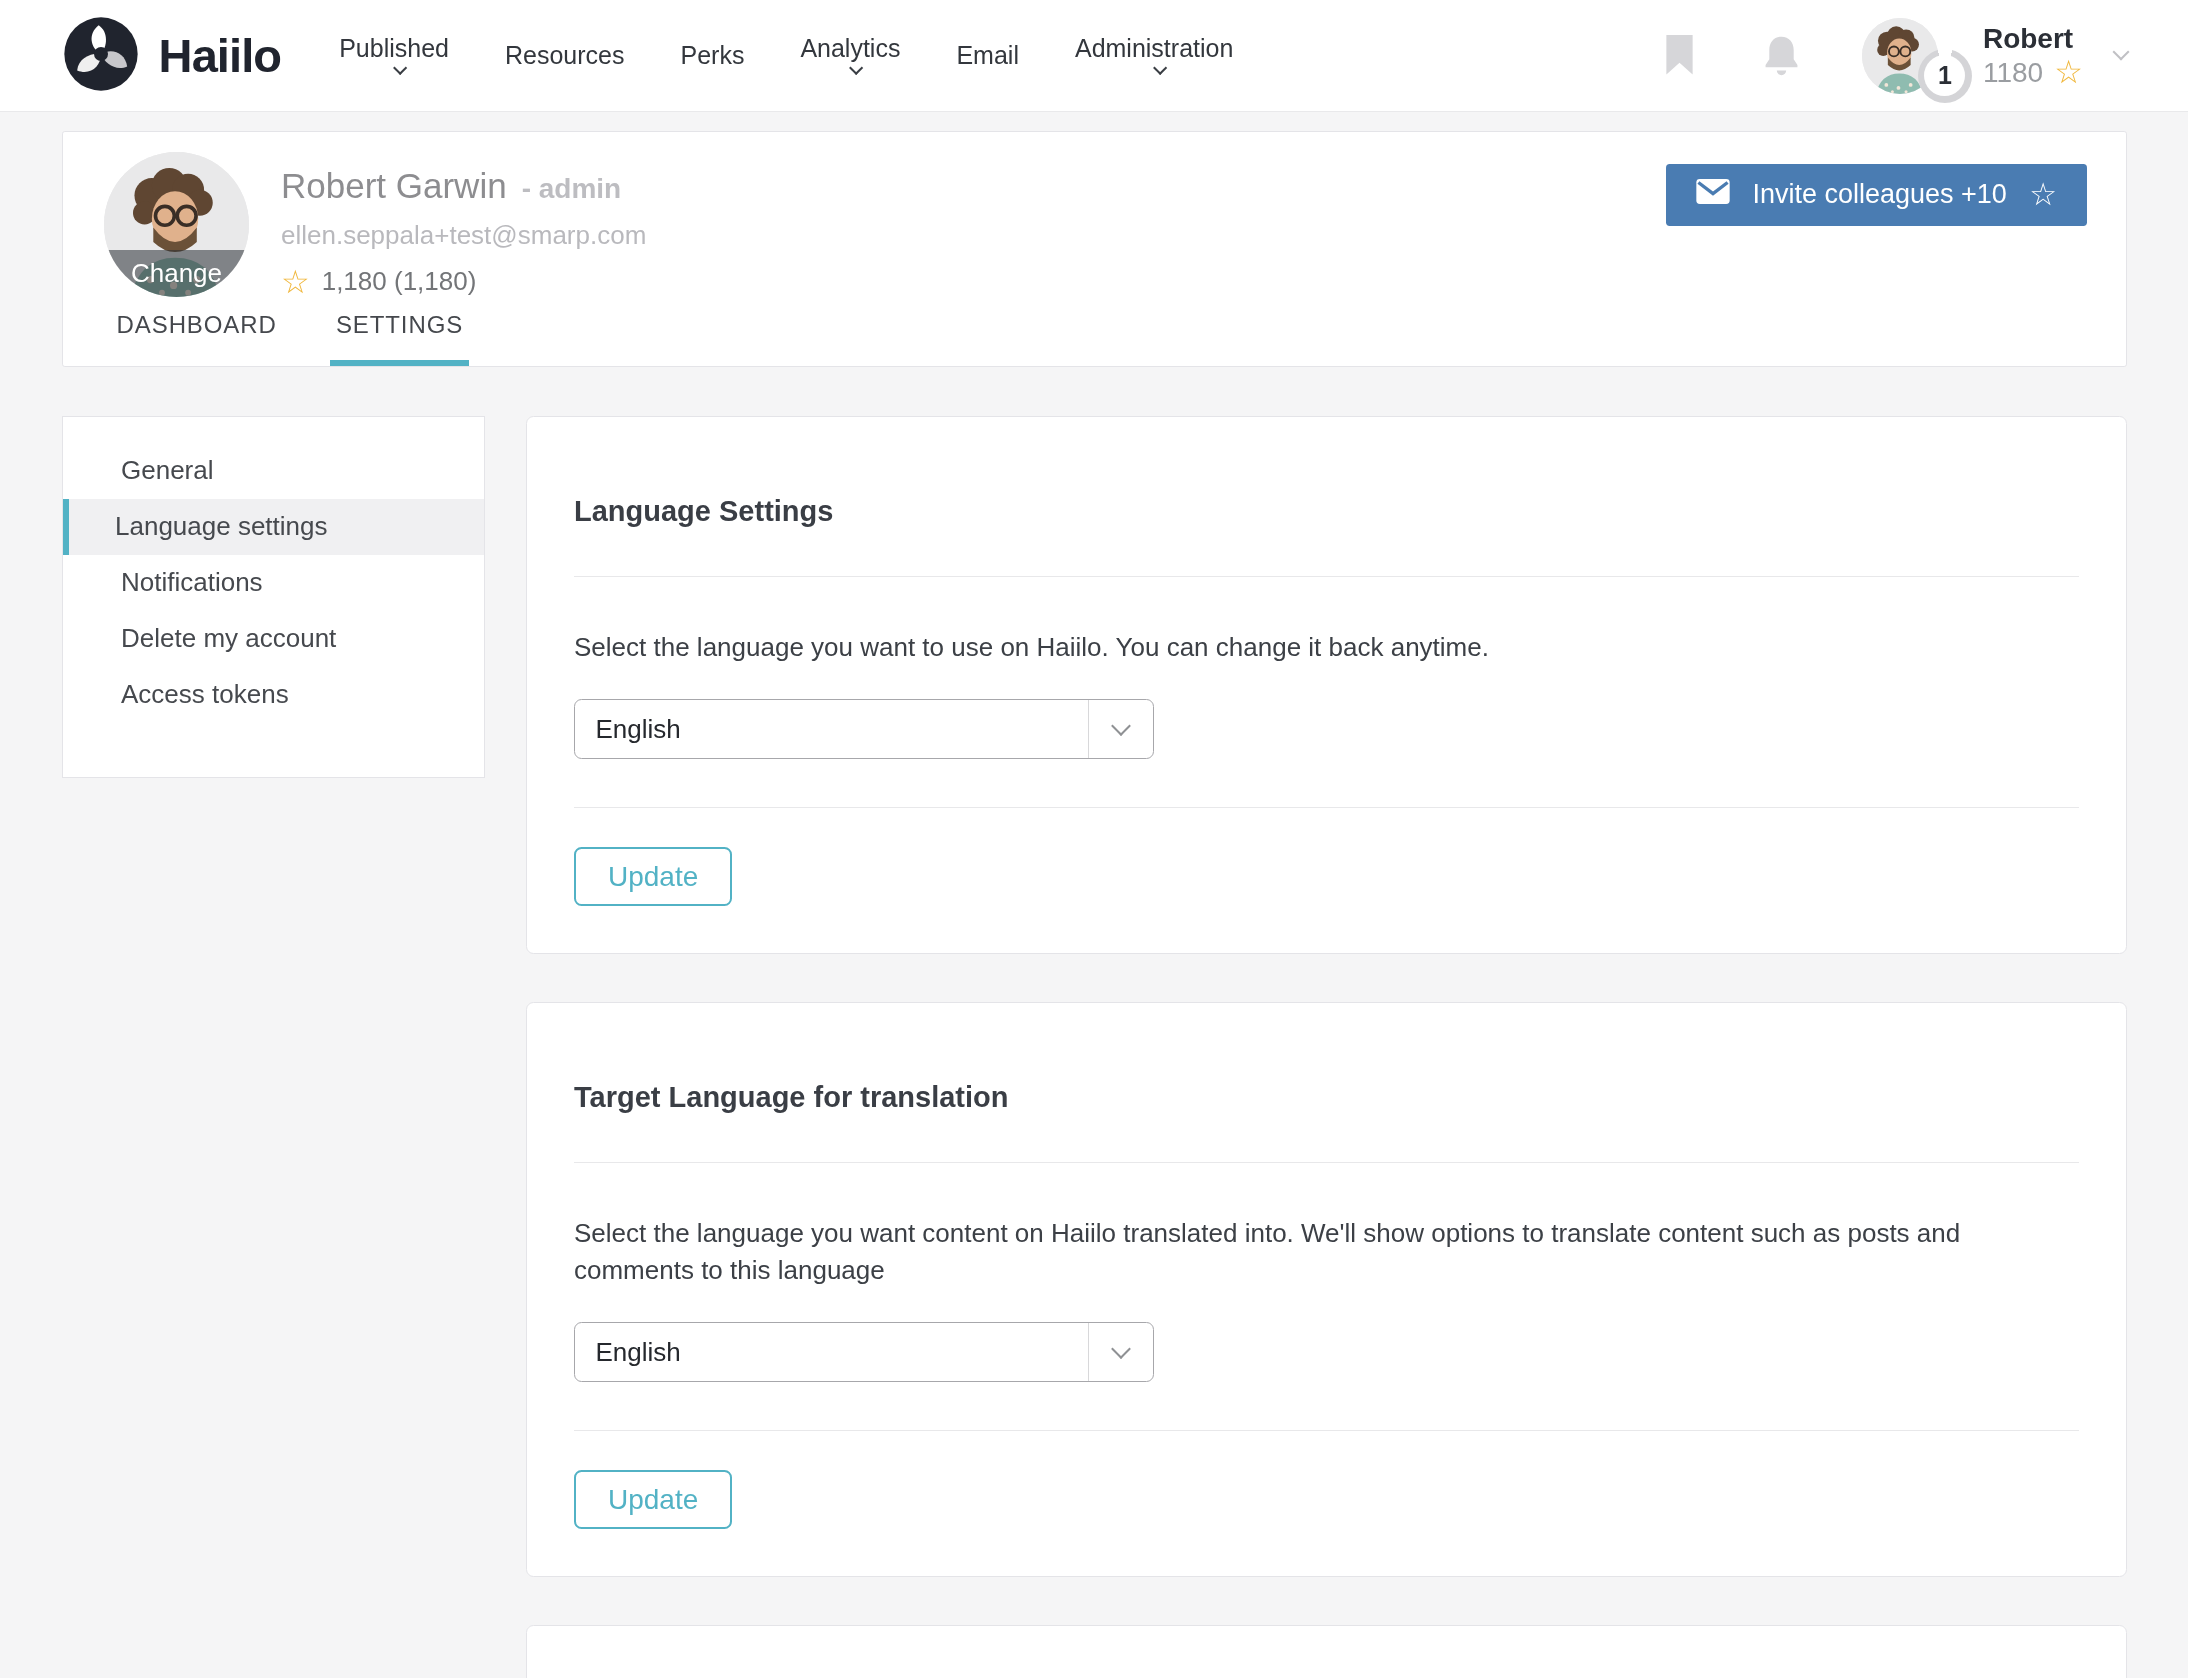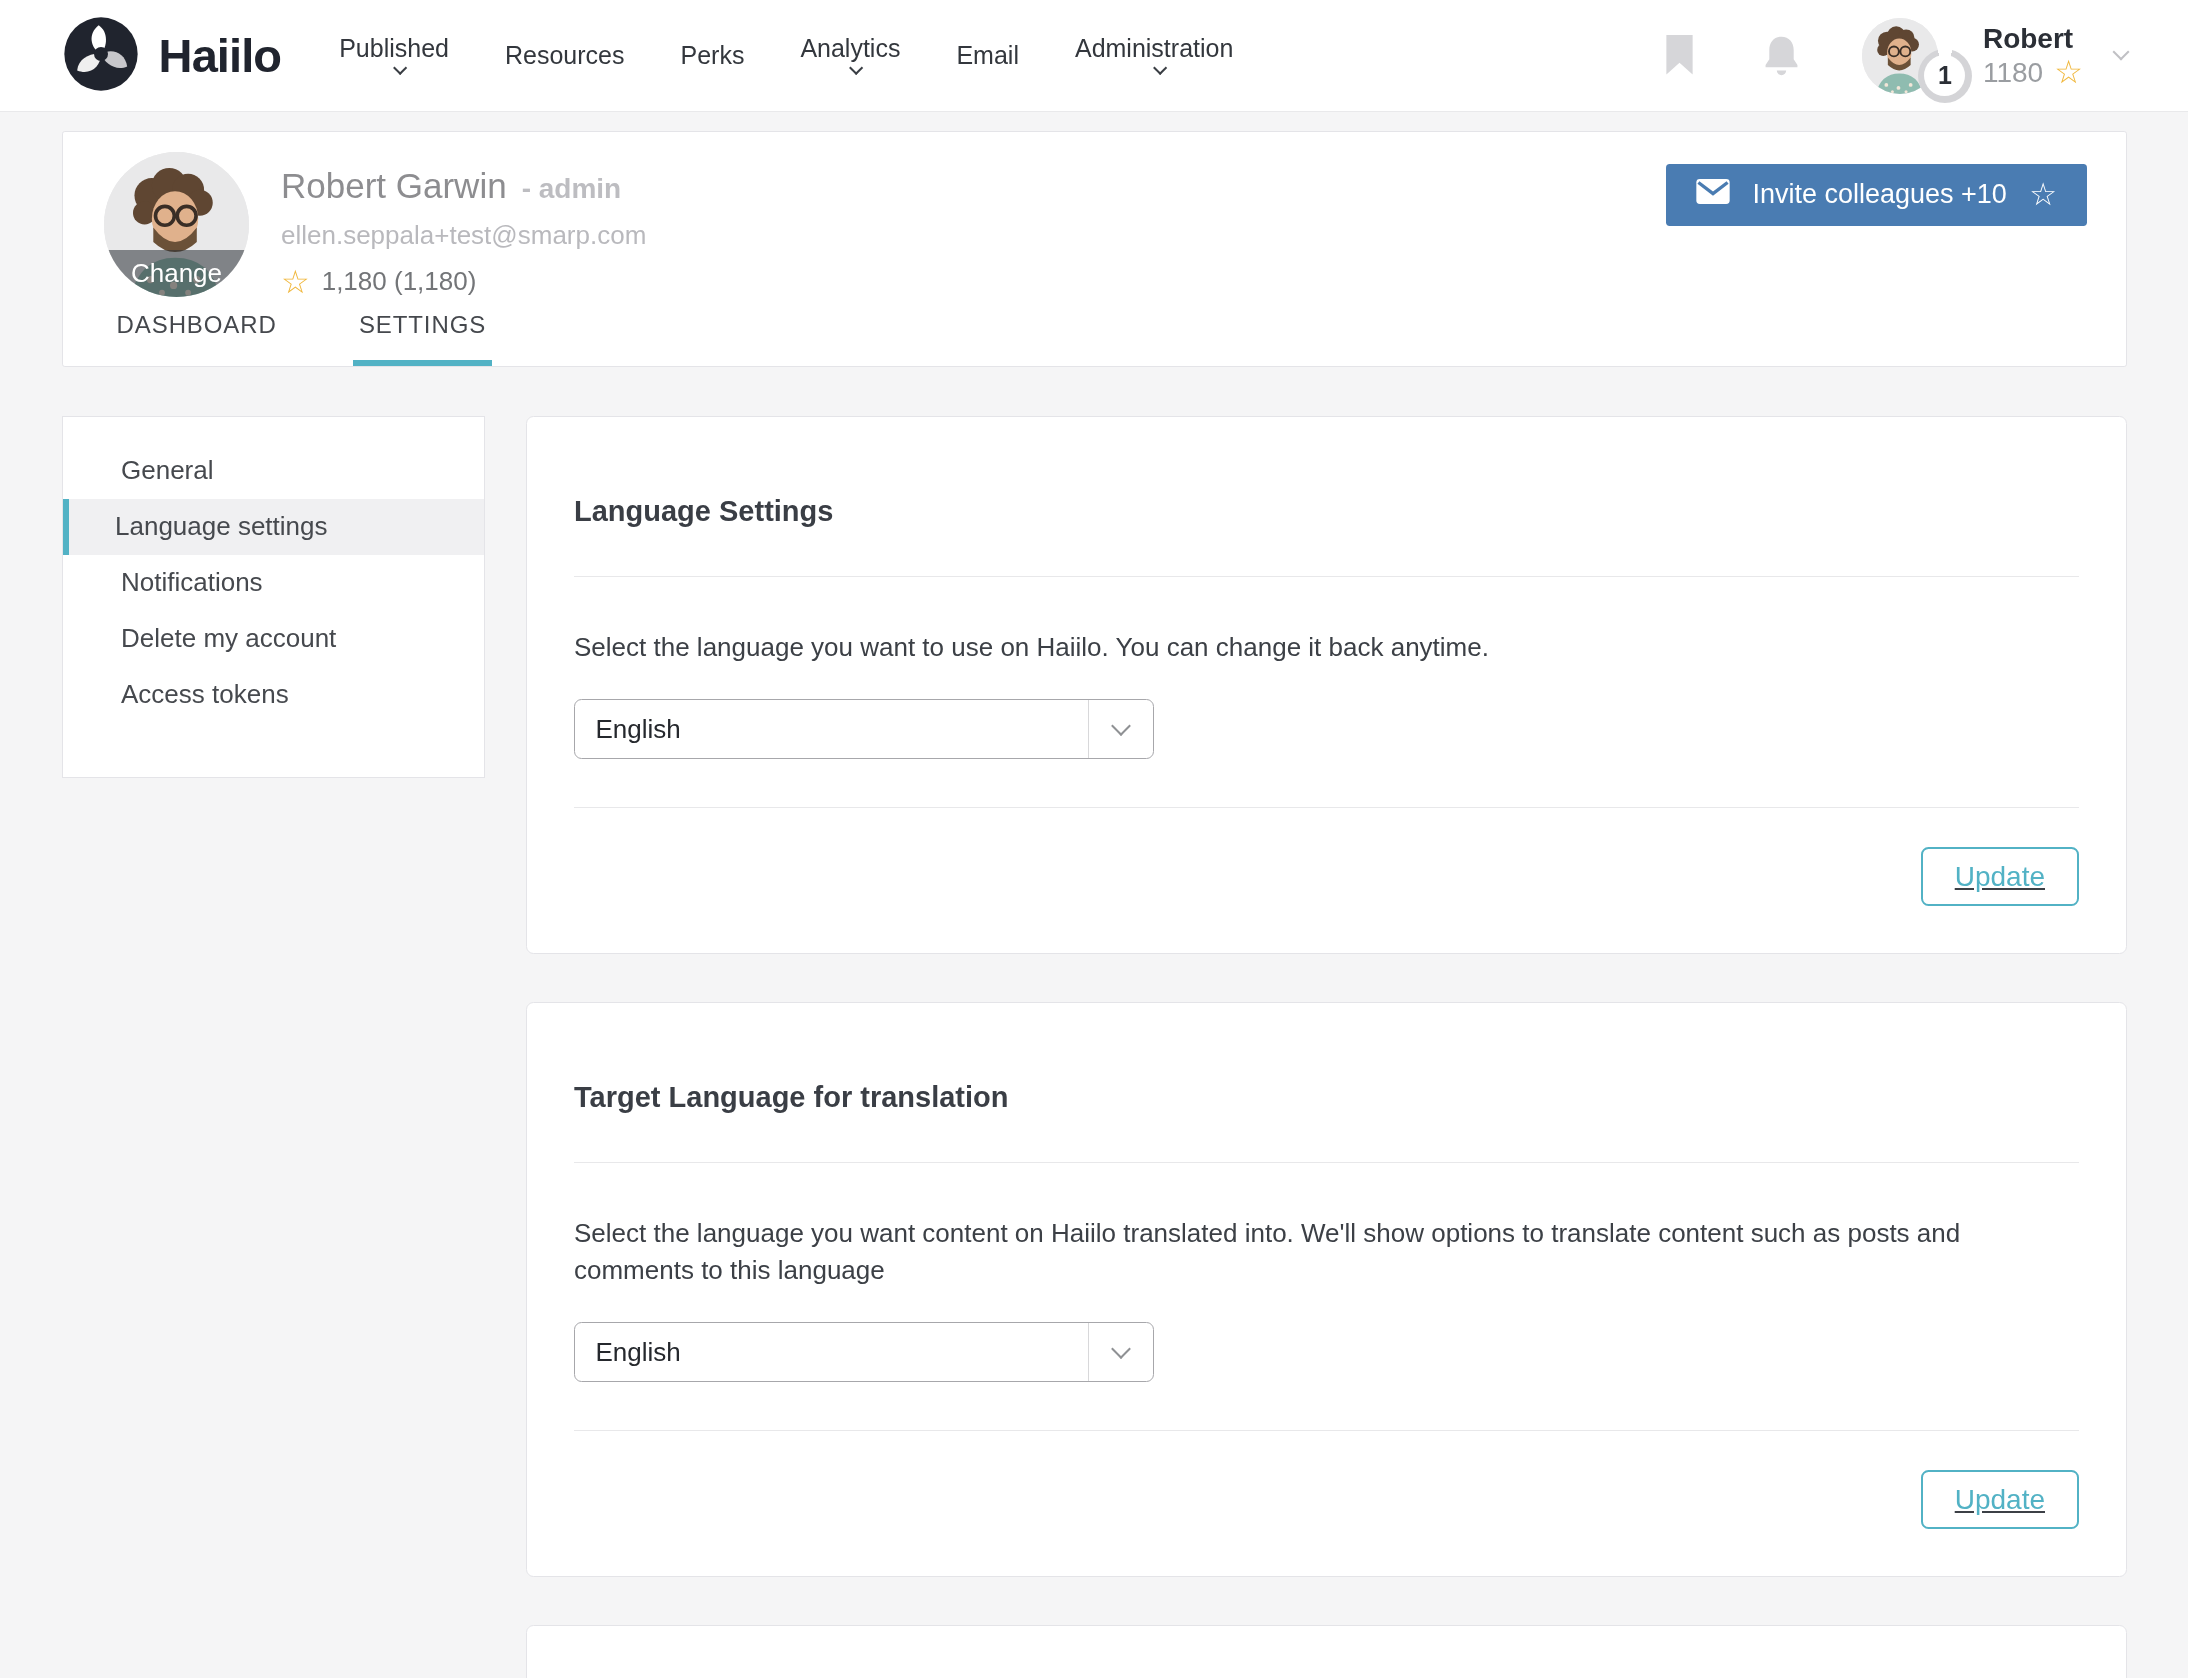--- a/index.html
+++ b/index.html
@@ -75,21 +75,21 @@
   .profile-role { font-size: 28px; font-weight: bold; color: #bdbdc1; }
   .profile-email { margin-top: 14px; font-size: 26px; color: #b9b9bd; }
   .profile-points { margin-top: 15px; font-size: 26px; color: #737578; display: flex; align-items: center; gap: 12px; }
   .invite-btn {
     position: absolute; right: 39px; top: 32px; height: 62px;
     background: #4a7cb2; color: #fff; border: none; border-radius: 3.7px;
     font-family: inherit; font-size: 27px; padding: 0 30px;
     display: flex; align-items: center; gap: 22.4px; cursor: pointer;
   }
   .invite-star { color: #fff; font-size: 31px; }
-  .tabs { position: absolute; left: 48px; bottom: 0; display: flex; gap: 71px; }
+  .tabs { position: absolute; left: 48px; bottom: 0; display: flex; gap: 48px; }
   .tab {
     font-size: 24px; color: #45484d; letter-spacing: 0.9px; padding: 0 5.6px 20.5px; cursor: pointer;
     border-bottom: 6.5px solid transparent;
   }
   .tab.active { border-bottom-color: #52b2c5; padding-bottom: 14px; }
   
   .content-row { display: flex; gap: 41px; margin-top: 49px; align-items: flex-start; }
   .settings-nav {
     width: 423px; flex: none; background: #fff; border: 0.9px solid #e4e4e8;
     padding: 26px 0 54px;
@@ -112,21 +112,21 @@
   }
   .select-value { flex: 1; padding-left: 20.5px; font-size: 26px; color: #25282d; }
   .select-caret-box {
     width: 65px; align-self: stretch; border-left: 0.9px solid #d8d8da;
     display: flex; align-items: center; justify-content: center;
   }
   .caret {
     width: 14px; height: 14px; border-right: 2.8px solid #8f9194; border-bottom: 2.8px solid #8f9194;
     transform: rotate(45deg); margin-top: -6.5px;
   }
-  .card-actions { display: flex; justify-content: flex-end; margin-top: 39px; padding-bottom: 47px; text-decoration: underline; }
+  .card-actions { display: flex; margin-top: 39px; padding-bottom: 47px; }
   .update-btn {
     background: #fff; border: 2.8px solid #52b2c5; color: #52b2c5; border-radius: 7.5px;
     font-family: inherit; font-size: 28px; padding: 11.2px 32px; cursor: pointer;
   }
 </style>
 </head>
 <body>
 
 <header class="topnav">
   <div class="brand">

